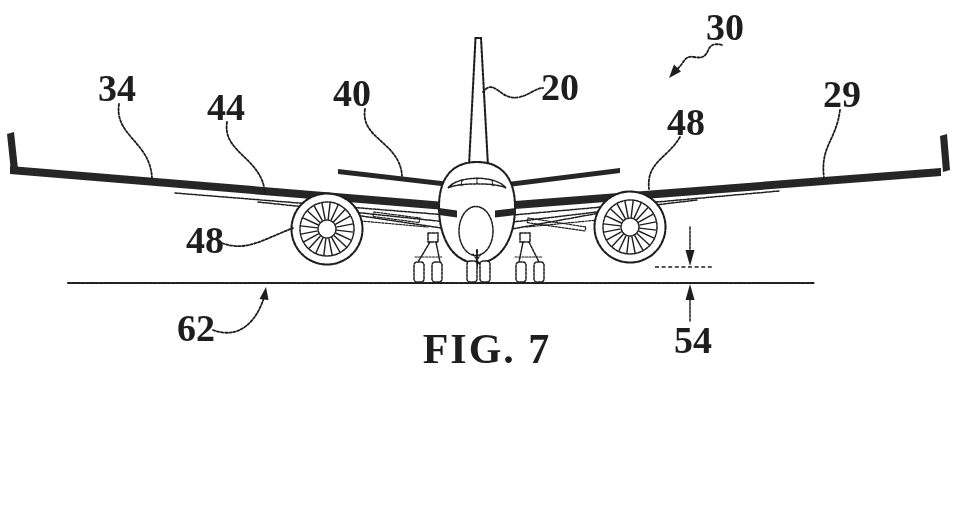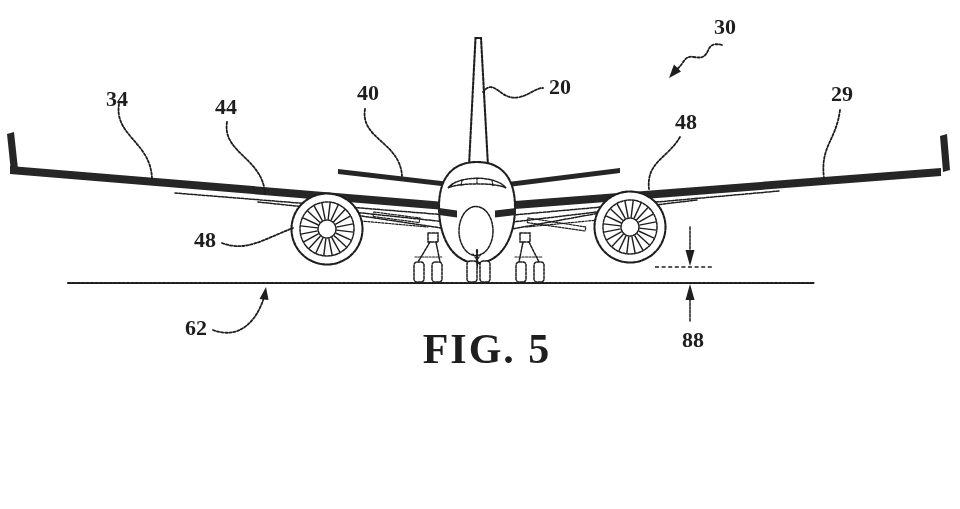--- a/index.html
+++ b/index.html
@@ -17,21 +17,21 @@
   .hair   { stroke:var(--ink); fill:none; stroke-width:1.2; stroke-dasharray:2.2 1.3; stroke-linecap:round; }
   .dark   { fill:#262626; stroke:none; }
   .white  { fill:var(--paper); }
   .leader { stroke:var(--ink); fill:none; stroke-width:1.8; stroke-dasharray:2.3 1.8; stroke-linecap:round; }
   .dashln { stroke:var(--ink); fill:none; stroke-width:1.7; stroke-dasharray:4 2.6; }
   .ah     { fill:var(--ink); stroke:none; }
   .spoke  { stroke:var(--ink); stroke-width:1.4; }
 
   .ref-label {
     position:absolute; transform:translate(-50%,-50%);
-    font-weight:bold; font-size:22px; color:var(--ink);
+    font-weight:bold; font-size:38px; color:var(--ink);
     white-space:nowrap; user-select:none; line-height:1;
   }
   .fig-caption {
     position:absolute; transform:translate(-50%,-50%);
     font-weight:bold; font-size:42px; letter-spacing:2px;
     color:var(--ink); white-space:nowrap; line-height:1;
   }
 </style>
 </head>
 <body>
@@ -176,25 +176,25 @@
       <path class="leader" d="M 840,110 C 836,141 820,146 824,178"></path>
       <path class="leader" d="M 680,137 C 668,158 646,162 649,189"></path>
       <path class="leader" d="M 222,243 C 246,252 262,240 293,228"></path>
       <path class="leader" d="M 213,330 C 242,341 259,317 265,294"></path>
       <polygon class="ah" points="266,287 268.5,300 259.5,299"></polygon>
       <path class="leader" d="M 722,45 C 702,40 714,61 694,57 C 684,55 684,64 677,69"></path>
       <polygon class="ah" points="669,78 681,71.5 674,64.5"></polygon>
     </g>
   </svg>
 
-  <div class="ref-label" style="left:117px; top:99px">34</div>
+  <div class="ref-label" style="left:117px; top:88px">34</div>
   <div class="ref-label" style="left:226px; top:107px">44</div>
-  <div class="ref-label" style="left:368px; top:93px">40</div>
+  <div class="ref-label" style="left:352px; top:93px">40</div>
   <div class="ref-label" style="left:560px; top:87px">20</div>
   <div class="ref-label" style="left:725px; top:27px">30</div>
   <div class="ref-label" style="left:842px; top:94px">29</div>
   <div class="ref-label" style="left:686px; top:122px">48</div>
   <div class="ref-label" style="left:205px; top:240px">48</div>
   <div class="ref-label" style="left:196px; top:328px">62</div>
-  <div class="ref-label" style="left:693px; top:340px">88</div>
-
-  <div class="fig-caption" style="left:487px; top:349px">FIG. 5</div>
+  <div class="ref-label" style="left:693px; top:340px">54</div>
+
+  <div class="fig-caption" style="left:487px; top:349px">FIG. 7</div>
 </div>
 
 </body></html>

